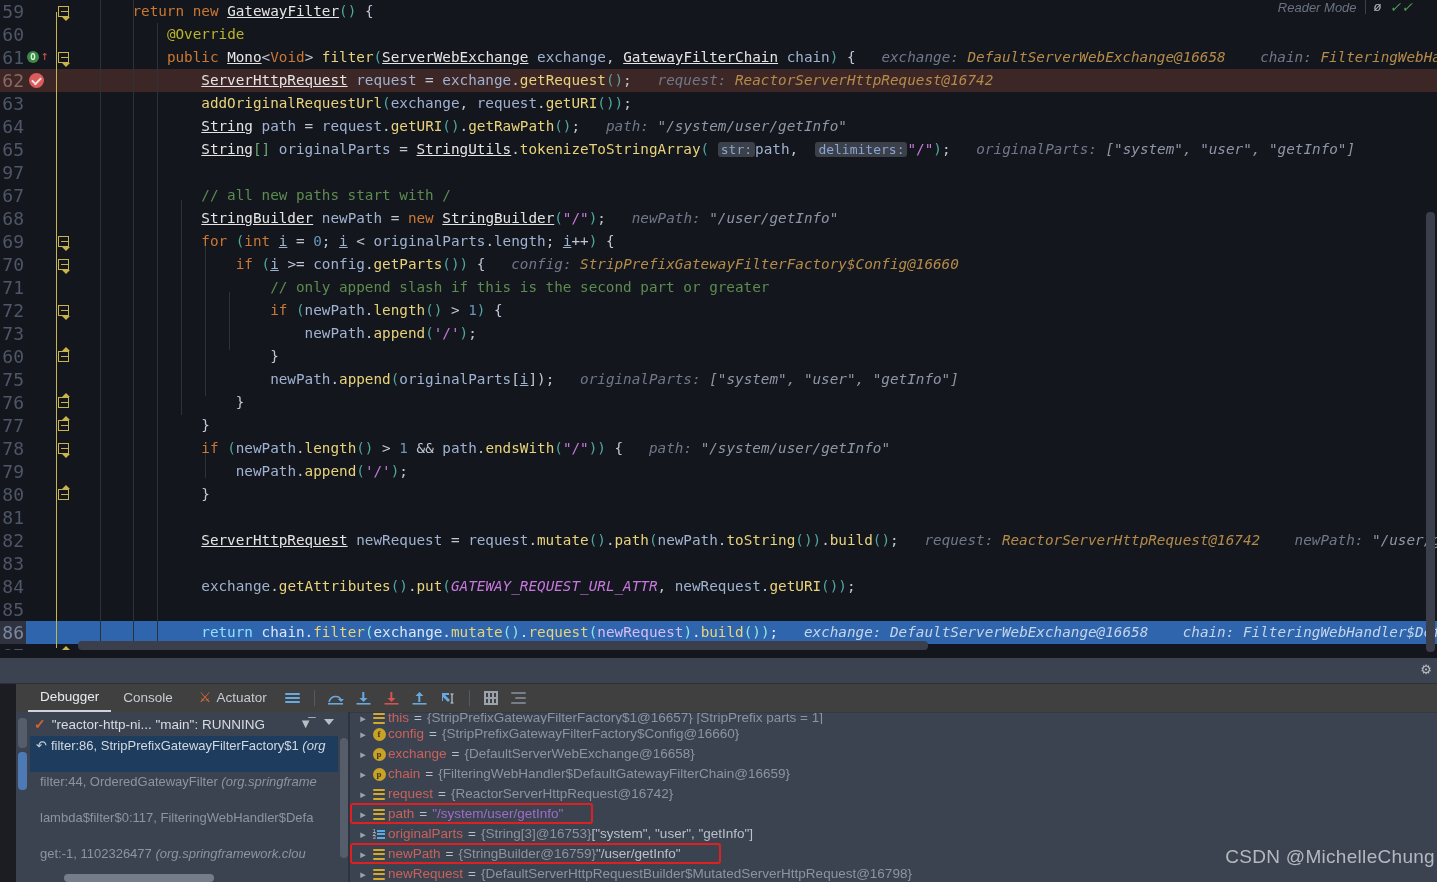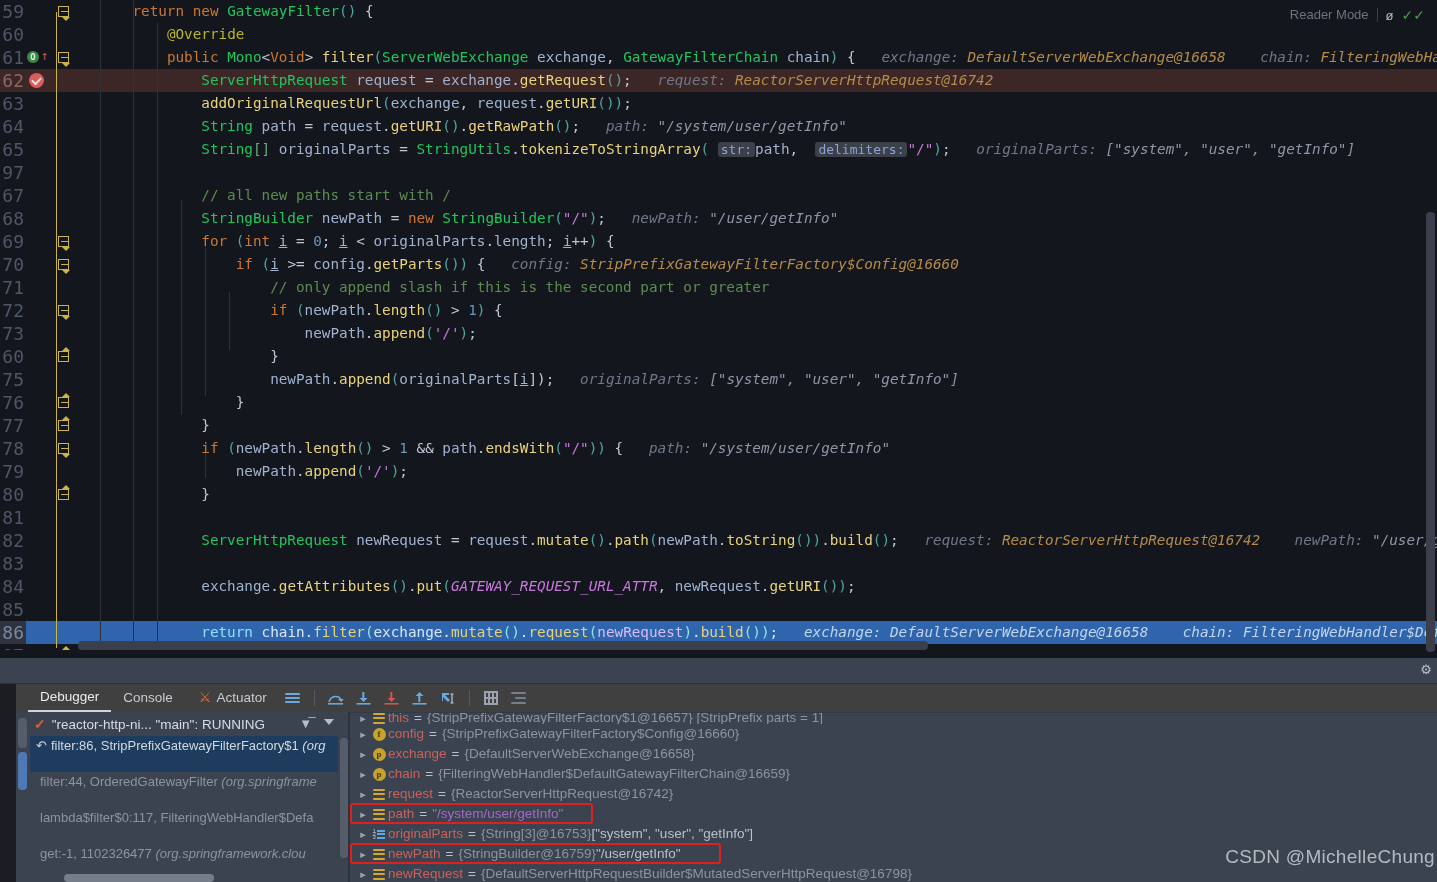--- a/index.html
+++ b/index.html
@@ -13,22 +13,22 @@
   #app { position: relative; width: 1437px; height: 882px; }
 
   
   .editor {
     position: absolute; left: 0; top: 0; width: 1437px; height: 658px;
     background: #14161d;
     overflow: hidden;
   }
   .reader-mode-bar {
     position: absolute; right: 0; top: 0; height: 22px;
-    display: flex; align-items: flex-end; gap: 8px;
-    padding-right: 12px; z-index: 30;
+    display: flex; align-items: flex-start; gap: 8px;
+    padding-right: 24px; z-index: 30; font-style: italic;
   }
   .reader-mode-label { color: #6b7380; font-size: 13px; }
   .rm-sep { width: 1px; height: 14px; background: #3b4049; }
   .rm-icon { font-size: 13px; line-height: 1; }
   .rm-eye { color: #b6bac2; position: relative; display:inline-block; }
   .rm-check { color: #4f9d52; font-size: 14px; }
 
   .code-area {
     position: absolute; left: 0; top: 0; width: 1437px; height: 650px;
     font-family: "DejaVu Sans Mono", monospace;
@@ -68,21 +68,21 @@
   
   .vguide {
     position:absolute; top:0; width:1px; background:#2d313a; z-index:1;
   }
   .fold-line {
     position:absolute; width:1px; background:#c8b44a; z-index:2;
   }
 
   
   .kw { color:#cc7832; }
-  .type { color:#22c55e; }
+  .type { color:#e5e5e5;text-decoration:underline; }
   .ident { color:#9fb3d1; }
   .var { color:#9876aa; }
   .field { color:#c678dd; }
   .method { color:#e8d37a; }
   .strlit { color:#6aab73; }
   .num { color:#6897bb; }
   .cmt { color:#5c8c50; }
   .punct { color:#bfc7d5; }
   .paren { color:#4fa6a0; }
   .anno { color:#bbb529; }

